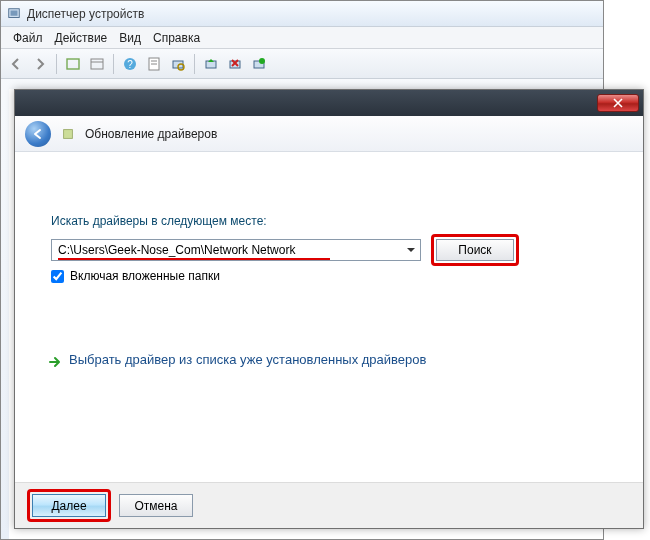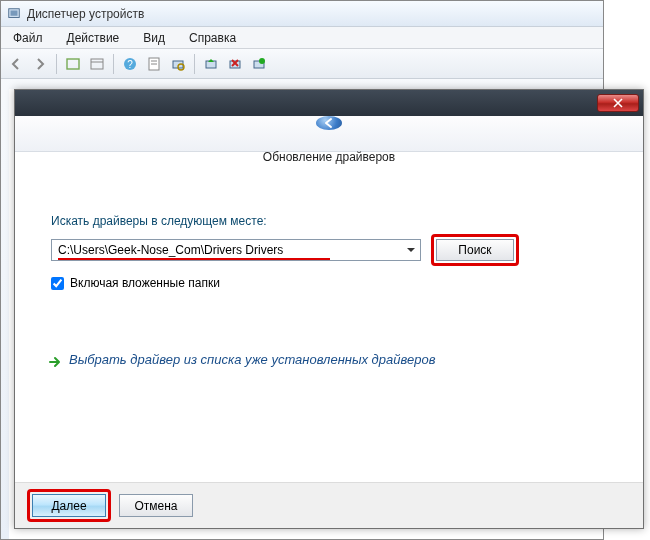--- a/index.html
+++ b/index.html
@@ -3,59 +3,59 @@
 <meta charset="utf-8">
 <style>
 * { box-sizing: border-box; margin: 0; padding: 0; font-family: 'Segoe UI', Tahoma, sans-serif; }
 body { background: #fff; width: 650px; height: 540px; overflow: hidden; }
 
 .outer-window { width: 604px; height: 540px; border: 1px solid #888; background: linear-gradient(#f9fbfd,#e9eff7); position: relative; }
 
 .titlebar-outer { height: 26px; background: linear-gradient(#f7fbff,#dfe9f5); display: flex; align-items: center; padding: 0 6px; border-bottom: 1px solid #c8d0da; font-size: 12px; color: #333; }
 .titlebar-outer .icon { width: 14px; height: 14px; margin-right: 6px; }
 
-.menubar { height: 22px; background: #f4f6f9; display: flex; align-items: center; gap: 12px; padding: 0 6px; font-size: 12px; color: #222; border-bottom: 1px solid #d0d4da; }
+.menubar { height: 22px; background: #f4f6f9; display: flex; align-items: center; gap: 0; padding: 0 6px; font-size: 12px; color: #222; border-bottom: 1px solid #d0d4da; }
 .menubar span { padding: 2px 6px; cursor: default; }
 
 .toolbar { height: 30px; background: linear-gradient(#f8fafd,#e8edf3); border-bottom: 1px solid #c9d0d8; display: flex; align-items: center; gap: 2px; padding: 0 4px; }
 .tbtn { width: 22px; height: 22px; border: 1px solid transparent; display: flex; align-items: center; justify-content: center; cursor: default; }
 .tbtn svg { width: 16px; height: 16px; }
 .tsep { width: 1px; height: 20px; background: #c0c6ce; margin: 0 3px; }
 
 .client { position: absolute; left: 8px; top: 88px; right: 0; bottom: 0; background: #fff; }
 
 .wizard { position: absolute; left: 5px; top: 0; width: 630px; height: 440px; background: #fff; border: 1px solid #707070; box-shadow: 0 0 8px rgba(0,0,0,.3); }
 
 .wiz-top { height: 26px; background: linear-gradient(#404a56,#2a323c); display: flex; align-items: center; justify-content: flex-end; padding: 0 4px; }
 .close-btn { width: 42px; height: 18px; background: linear-gradient(#e98a88,#c9302c 45%,#a91f1a 55%,#d44); border: 1px solid #7a1b18; border-radius: 3px; display: flex; align-items: center; justify-content: center; cursor: default; }
 .close-btn svg { width: 10px; height: 10px; }
 
-.wiz-header { height: 36px; background: linear-gradient(#fdfdfe,#eef1f6); border-bottom: 1px solid #d8dde4; display: flex; align-items: center; padding: 0 10px; gap: 10px; flex-direction: column; }
+.wiz-header { height: 36px; background: linear-gradient(#fdfdfe,#eef1f6); border-bottom: 1px solid #d8dde4; display: flex; align-items: center; padding: 0 10px; gap: 10px; }
 .back-circle { width: 26px; height: 26px; border-radius: 50%; background: radial-gradient(circle at 35% 30%, #a9d0f5, #3b7bc8 60%, #2a5d9e); display: flex; align-items: center; justify-content: center; cursor: default; }
 .back-circle svg { width: 14px; height: 14px; }
 .wiz-header .small-icon { width: 14px; height: 14px; }
 .wiz-header .title { font-size: 12px; color: #222; }
 
 .wiz-body { padding: 18px 36px 6px 36px; height: 330px; position: relative; }
 .page-title { font-size: 14px; color: #1a4e8a; margin-bottom: 18px; }
 .field-label { font-size: 12px; color: #0c4a6e; margin-bottom: 6px; margin-top: 44px; }
 
 .path-row { display: flex; align-items: center; gap: 10px; }
 .combo { flex: 0 0 370px; position: relative; }
 .combo-inner { height: 22px; border: 1px solid #8a9aab; background: #fff; display: flex; align-items: center; padding: 0 18px 0 6px; font-size: 12px; position: relative; }
 .combo-inner::after { content: ''; position: absolute; right: 5px; top: 8px; border: 4px solid transparent; border-top-color: #333; }
 .underline-red { position: absolute; left: 6px; right: 90px; bottom: 0; height: 2px; background: #d00; }
 
 .browse-wrap { border: 3px solid #d00; border-radius: 4px; padding: 2px; }
 .browse-btn { width: 78px; height: 22px; background: linear-gradient(#fdfdfd,#e4e6ea); border: 1px solid #8a9aab; font-size: 12px; cursor: default; }
 
-.check-row { margin-top: 10px; display: flex; align-items: center; gap: 6px; font-size: 12px; }
+.check-row { margin-top: 3px; display: flex; align-items: center; gap: 6px; font-size: 12px; }
 .check-row input { width: 13px; height: 13px; }
 
-.alt-list { position: absolute; left: 54px; right: 34px; top: 200px; font-style: italic; }
+.alt-list { position: absolute; left: 54px; right: 34px; top: 200px; }
 .arrow-green { position: absolute; left: -22px; top: 2px; width: 16px; height: 16px; }
 .alt-title { font-size: 13px; color: #1a4e8a; margin-bottom: 3px; }
 .alt-desc { font-size: 11px; color: #666; line-height: 1.35; }
 
 .wiz-footer { height: 46px; background: #f0f0f0; border-top: 1px solid #dcdcdc; display: flex; align-items: center; gap: 8px; padding: 0 12px; }
 .btn { height: 23px; min-width: 74px; background: linear-gradient(#fdfdfd,#e4e6ea); border: 1px solid #8a9aab; font-size: 12px; cursor: default; padding: 0 10px; }
 .btn.default { border: 1px solid #3c7fb1; background: linear-gradient(#eaf6fd,#bee6fd 45%,#a7d9f5 55%,#d9f0fc); }
 .next-wrap { border: 3px solid #d00; border-radius: 4px; padding: 2px; }
 </style>
 </head>
@@ -165,21 +165,21 @@
           </svg>
         <span class="title">Обновление драйверов</span>
       </div>
 
       <div class="wiz-body">
         <div class="field-label">Искать драйверы в следующем месте:</div>
 
         <div class="path-row">
           <div class="combo">
             <div class="combo-inner">
-              <span>C:\Users\Geek-Nose_Com\Drivers Drivers</span>
+              <span>C:\Users\Geek-Nose_Com\Network Network</span>
               <div class="underline-red"></div>
             </div>
           </div>
           <div class="browse-wrap">
             <button class="browse-btn">Поиск</button>
           </div>
         </div>
 
         <label class="check-row">
           <input type="checkbox" checked="" style="">

